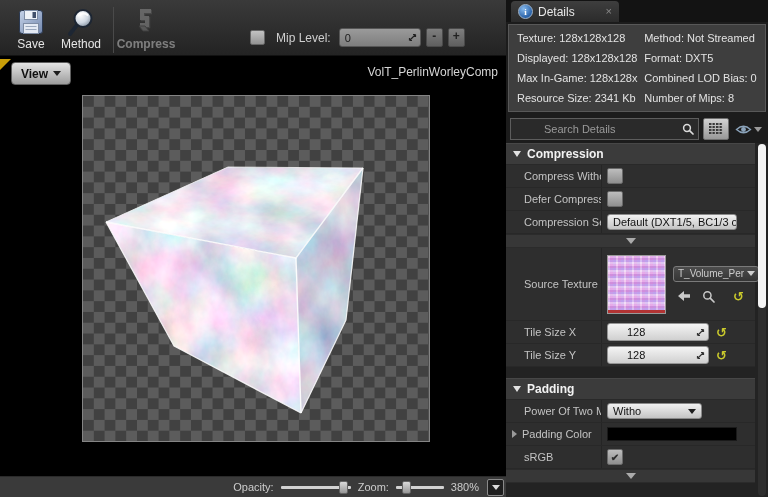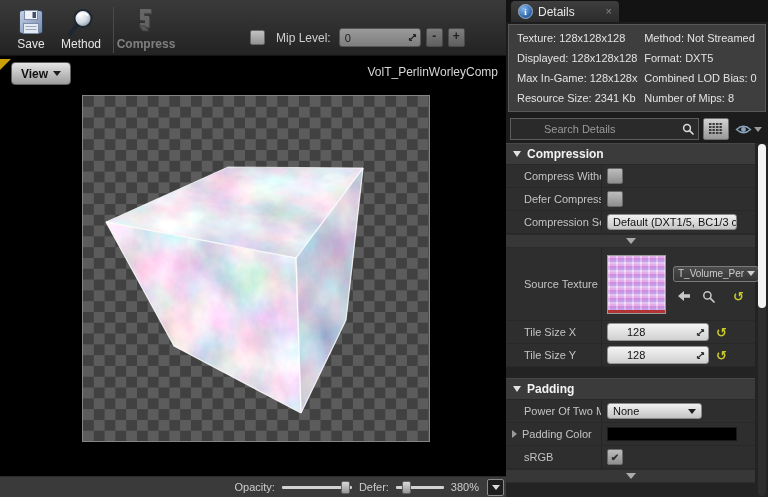--- a/index.html
+++ b/index.html
@@ -228,21 +228,21 @@
       </svg>
     </div>
   </div>
 
   <div class="footer">
     <span>Opacity:</span>
     <span class="slider s1">
       <span class="track"></span>
       <span class="handle"></span>
     </span>
-    <span>Defer:</span>
+    <span>Zoom:</span>
     <span class="slider s2">
       <span class="track"></span>
       <span class="handle"></span>
     </span>
     <span>380%</span>
     <span class="zoombtn">
       <span class="tri-dn-lt"></span>
     </span>
   </div>
 </div>
@@ -378,21 +378,21 @@
       <div class="gapbar"></div>
 
       <div class="sechdr">
         <span class="tri-exp"></span>
         <span>Padding</span>
       </div>
       <div class="row">
         <div class="rlabel">Power Of Two M</div>
         <div class="rval">
           <span class="combo-light w95">
-            <span>None</span>
+            <span>Witho</span>
             <span class="tri-dn-dark"></span>
           </span>
         </div>
       </div>
       <div class="row">
         <div class="rlabel with-exp">
           <span class="exp-tri"></span>
           <span>Padding Color</span>
         </div>
         <div class="rval">

